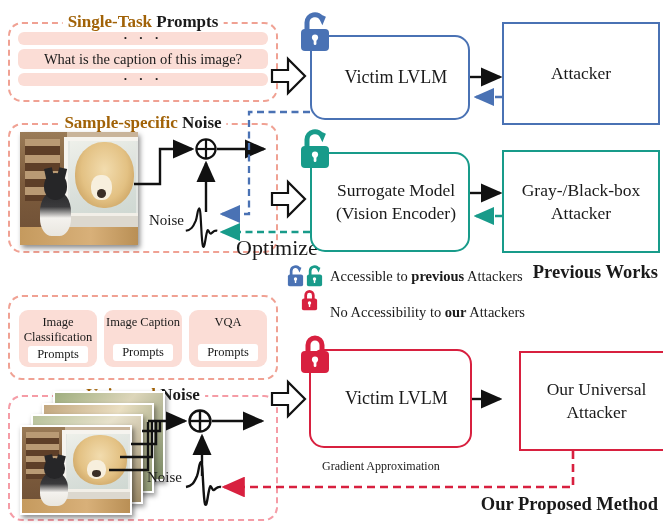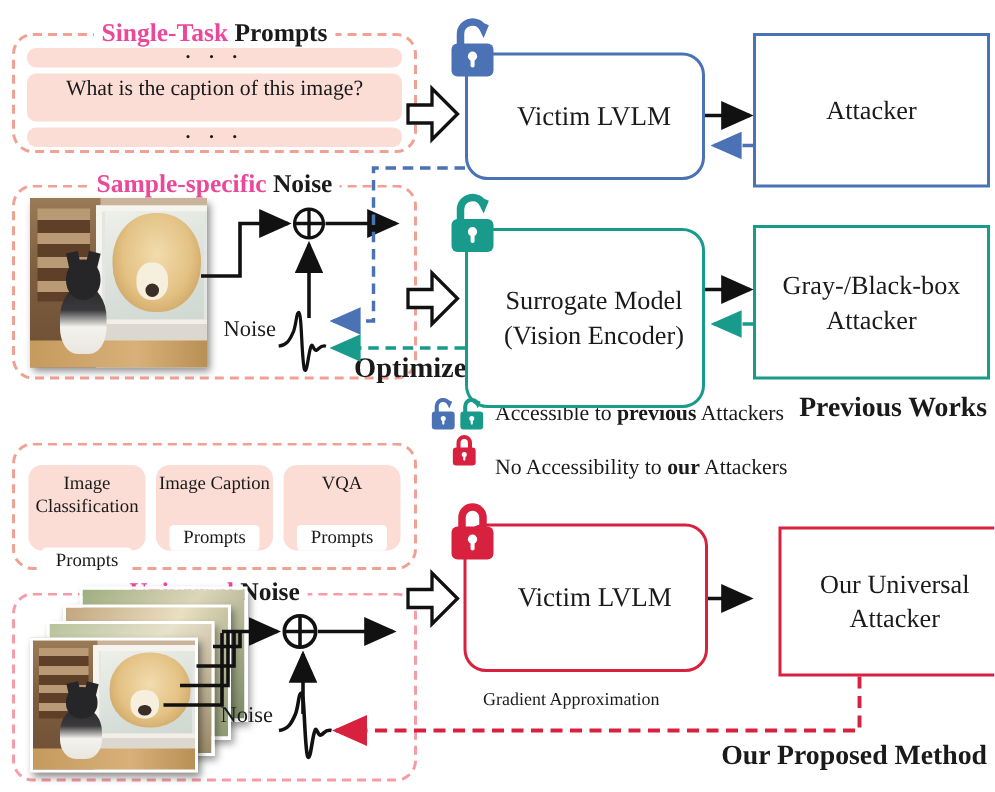--- a/index.html
+++ b/index.html
@@ -3,28 +3,28 @@
 <meta charset="utf-8">
 <style>
   html,body{margin:0;padding:0;background:#ffffff;}
   .canvas{position:relative;width:663px;height:528px;background:#fff;overflow:hidden;
           font-family:"Liberation Serif", serif;color:#1a1a1a;}
   
   .panel{position:absolute;border:2.5px dashed #f0a193;border-radius:14px;box-sizing:border-box;background:#fff;}
   .panel.pink{border-color:#f59ca6;}
   .panel-title{position:absolute;top:-12px;left:50%;transform:translateX(-50%);
                background:#fff;padding:0 5px;font-weight:bold;font-size:17px;white-space:nowrap;line-height:1.2;}
-  .panel-title .red{color:#ec4899;}
+  .panel-title .red{color:#a16207;}
   
   .rows{padding:8px 8px 0;display:flex;flex-direction:column;gap:4px;}
-  .prow{background:#fbddd6;border-radius:6px;text-align:center;font-size:14.5px;line-height:20px;height:32px;}
+  .prow{background:#fbddd6;border-radius:6px;text-align:center;font-size:14.5px;line-height:20px;height:20px;}
   .prow.dots{height:13px;line-height:11px;font-weight:bold;letter-spacing:4px;font-size:13px;}
   
   .cards{display:flex;gap:7px;padding:13px 9px 0;}
-  .card{background:#fbddd6;border-radius:9px;flex:1;height:57px;display:flex;flex-direction:column;box-sizing:border-box;gap:19px;}
+  .card{background:#fbddd6;border-radius:9px;flex:1;height:57px;display:flex;flex-direction:column;box-sizing:border-box;}
   .card-task{font-size:12.5px;line-height:1.18;text-align:center;padding:5px 2px 0;height:31px;}
   .card-prompts{background:#fff;border-radius:3px;margin:1px 9px 6px;font-size:12.5px;height:17px;line-height:17px;text-align:center;}
   
   .mbox{position:absolute;box-sizing:border-box;background:#fff;display:flex;flex-direction:column;
         align-items:center;justify-content:center;text-align:center;font-size:17.5px;line-height:1.3;z-index:4;}
   .mbox.round{border-radius:15px;padding-left:12px;}
   .b-blue{border:2.6px solid #4a72b4;}
   .b-teal{border:2.6px solid #189b8a;}
   .b-red{border:2.6px solid #d8203f;}
   .lock{position:absolute;z-index:6;}
@@ -143,21 +143,21 @@
     </div>
   </div>
   <div class="lbl" style="left:142px;top:469px;width:40px;text-align:right;font-size:15px;">Noise</div>
 
   <div class="mbox round b-blue" style="left:310px;top:35px;width:160px;height:85px;font-size:18px;">
     <span>Victim LVLM</span>
   </div>
   <div class="mbox b-blue" style="left:502px;top:22px;width:158px;height:103px;">
     <span>Attacker</span>
   </div>
-  <div class="mbox round b-teal" style="left:310px;top:152px;width:160px;height:120px;">
+  <div class="mbox round b-teal" style="left:310px;top:152px;width:160px;height:100px;">
     <span>Surrogate Model</span>
     <span>(Vision Encoder)</span>
   </div>
   <div class="mbox b-teal" style="left:502px;top:150px;width:158px;height:103px;">
     <span>Gray-/Black-box</span>
     <span>Attacker</span>
   </div>
   <div class="mbox round b-red" style="left:309px;top:349px;width:163px;height:99px;font-size:18px;">
     <span>Victim LVLM</span>
   </div>
@@ -205,21 +205,21 @@
   </svg>
   <div class="legend-row" style="left:330px;top:268px;">
     <span>Accessible to </span><b>previous</b><span> Attackers</span>
   </div>
   <div class="legend-row" style="left:330px;top:304px;">
     <span>No Accessibility to </span><b>our</b><span> Attackers</span>
   </div>
 
   <div class="lbl works" style="left:495px;top:262px;width:163px;">Previous Works</div>
   <div class="lbl works" style="left:460px;top:494px;width:198px;">Our Proposed Method</div>
-  <div class="lbl" style="left:236px;top:235px;font-size:19px;font-weight:bold;">Optimize</div>
+  <div class="lbl" style="left:236px;top:235px;font-size:22px;">Optimize</div>
   <div class="lbl" style="left:322px;top:459px;font-size:12px;">Gradient Approximation</div>
 
   <svg class="symbox" style="left:195px;top:138px;" width="22" height="22" viewBox="0 0 22 22">
     <circle cx="11" cy="11" r="9.6" fill="#fff" stroke="#111" stroke-width="2.2"></circle>
     <line x1="11" y1="1.6" x2="11" y2="20.4" stroke="#111" stroke-width="2.2"></line>
     <line x1="1.6" y1="11" x2="20.4" y2="11" stroke="#111" stroke-width="2.2"></line>
   </svg>
   <svg class="symbox" style="left:188px;top:409px;" width="24" height="24" viewBox="0 0 22 22">
     <circle cx="11" cy="11" r="9.6" fill="#fff" stroke="#111" stroke-width="2.2"></circle>
     <line x1="11" y1="1.6" x2="11" y2="20.4" stroke="#111" stroke-width="2.2"></line>

